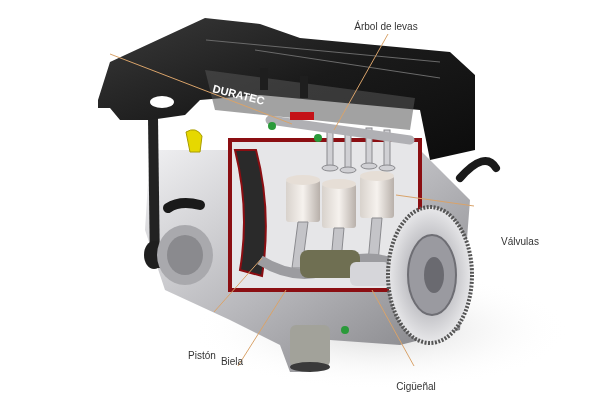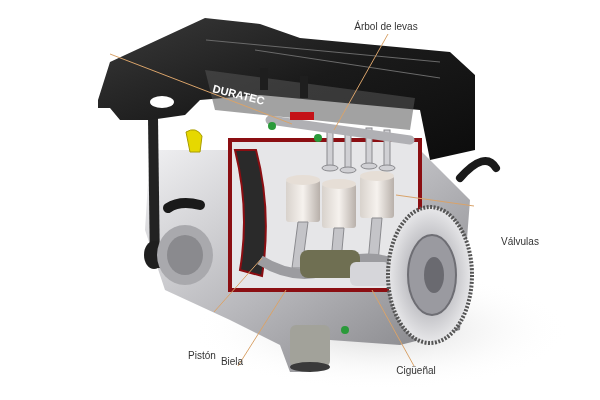--- a/index.html
+++ b/index.html
@@ -147,17 +147,17 @@
   </div>
   <div class="label" style="left:495px; top:205px; width:50px;margin-top:32px;">
     <span>Válvulas</span>
   </div>
   <div class="label" style="left:182px; top:315px; width:40px;margin-top:36px;">
     <span>Pistón</span>
   </div>
   <div class="label" style="left:214px; top:357px; width:36px;">
     <span>Biela</span>
   </div>
-  <div class="label" style="left:394px; top:366px; width:44px;">
+  <div class="label" style="left:394px; top:382px; width:44px;">
     <span>Cigüeñal</span>
   </div>
 
 </div>
 
 </body></html>

